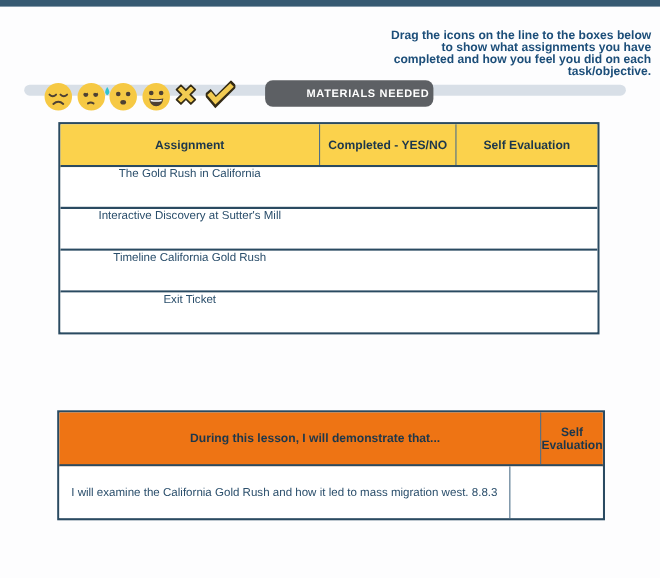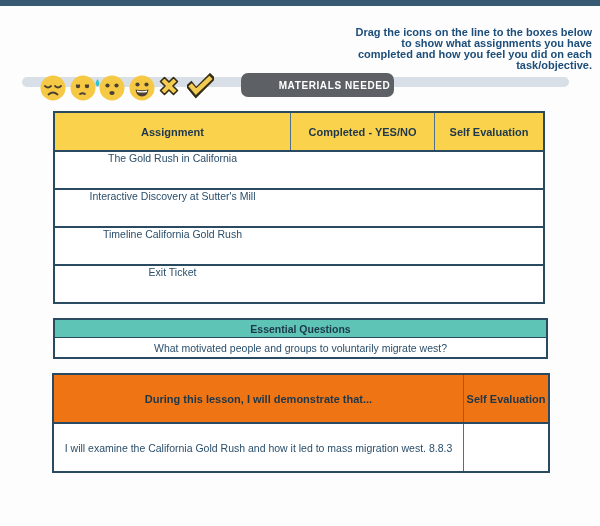--- a/index.html
+++ b/index.html
@@ -28,34 +28,34 @@
     letter-spacing:0.6px; display:flex; align-items:center; justify-content:center; cursor:pointer;padding-left:34px;
   }
 
   
   .table1 { position:absolute; left:53px; top:111px; width:492px; background:#fff; border:2px solid #2a4a61; box-sizing:border-box; }
   .t1-header { display:flex; height:37px; background:#fbd24c; border-bottom:2px solid #2a4a61; }
   .t1-row { display:flex; height:36px; border-bottom:2px solid #2a4a61; background:#fff;flex-direction:column; }
   .t1-row:last-child { border-bottom:none; }
   .c { display:flex; align-items:center; justify-content:center; box-sizing:border-box; text-align:center; }
   .t1c1 { width:235px; }
-  .t1c2 { width:145px; border-left:1.5px solid #4f7089; border-right:1.5px solid #4f7089; }
+  .t1c2 { width:125px; border-left:1.5px solid #4f7089; border-right:1.5px solid #4f7089; }
   .t1c3 { flex:1; }
   .th { font-size:11px; font-weight:bold; color:#1d374b; }
   .td { font-size:10.5px; color:#2a4e6b; }
 
   
   .eq { position:absolute; left:53px; top:318px; width:495px; border:2px solid #2a4a61; box-sizing:border-box; background:#fff; }
   .eq-header { height:17px; background:#5ec4b6; border-bottom:1.5px solid #2a4a61;
                display:flex; align-items:center; justify-content:center; font-size:10.5px; font-weight:bold; color:#1d374b; }
   .eq-row { height:19px; display:flex; align-items:center; justify-content:center; font-size:10.5px; color:#2a4e6b; }
 
   
   .table2 { position:absolute; left:52px; top:373px; width:498px; border:2px solid #2a4a61; box-sizing:border-box; background:#fff; }
-  .t2-header { display:flex; height:47px; background:#ee7414; border-bottom:2px solid #2a4a61; }
+  .t2-header { display:flex; height:47px; background:#ee7414; border-bottom:2px solid #2a4a61;padding-left:28px; }
   .t2-row { display:flex; height:47px; background:#fff; }
   .t2c1 { width:409px; }
   .t2c2 { flex:1; border-left:1.5px solid #4f7089; }
   .t2 .th { font-size:11px; }
 </style>
 </head>
 <body>
 
 <div class="stage">
 
@@ -144,24 +144,20 @@
       <div class="c t1c2 td"></div>
       <div class="c t1c3 td"></div>
     </div>
     <div class="t1-row">
       <div class="c t1c1 td">Exit Ticket</div>
       <div class="c t1c2 td"></div>
       <div class="c t1c3 td"></div>
     </div>
   </div>
 
-  <div class="eq">
-    <div class="eq-header">Essential Questions</div>
-    <div class="eq-row">What motivated people and groups to voluntarily migrate west?</div>
-  </div>
 
   <div class="table2">
     <div class="t2-header t2">
       <div class="c t2c1 th">During this lesson, I will demonstrate that...</div>
       <div class="c t2c2 th">Self Evaluation</div>
     </div>
     <div class="t2-row">
       <div class="c t2c1 td">I will examine the California Gold Rush and how it led to mass migration west. 8.8.3</div>
       <div class="c t2c2 td"></div>
     </div>

